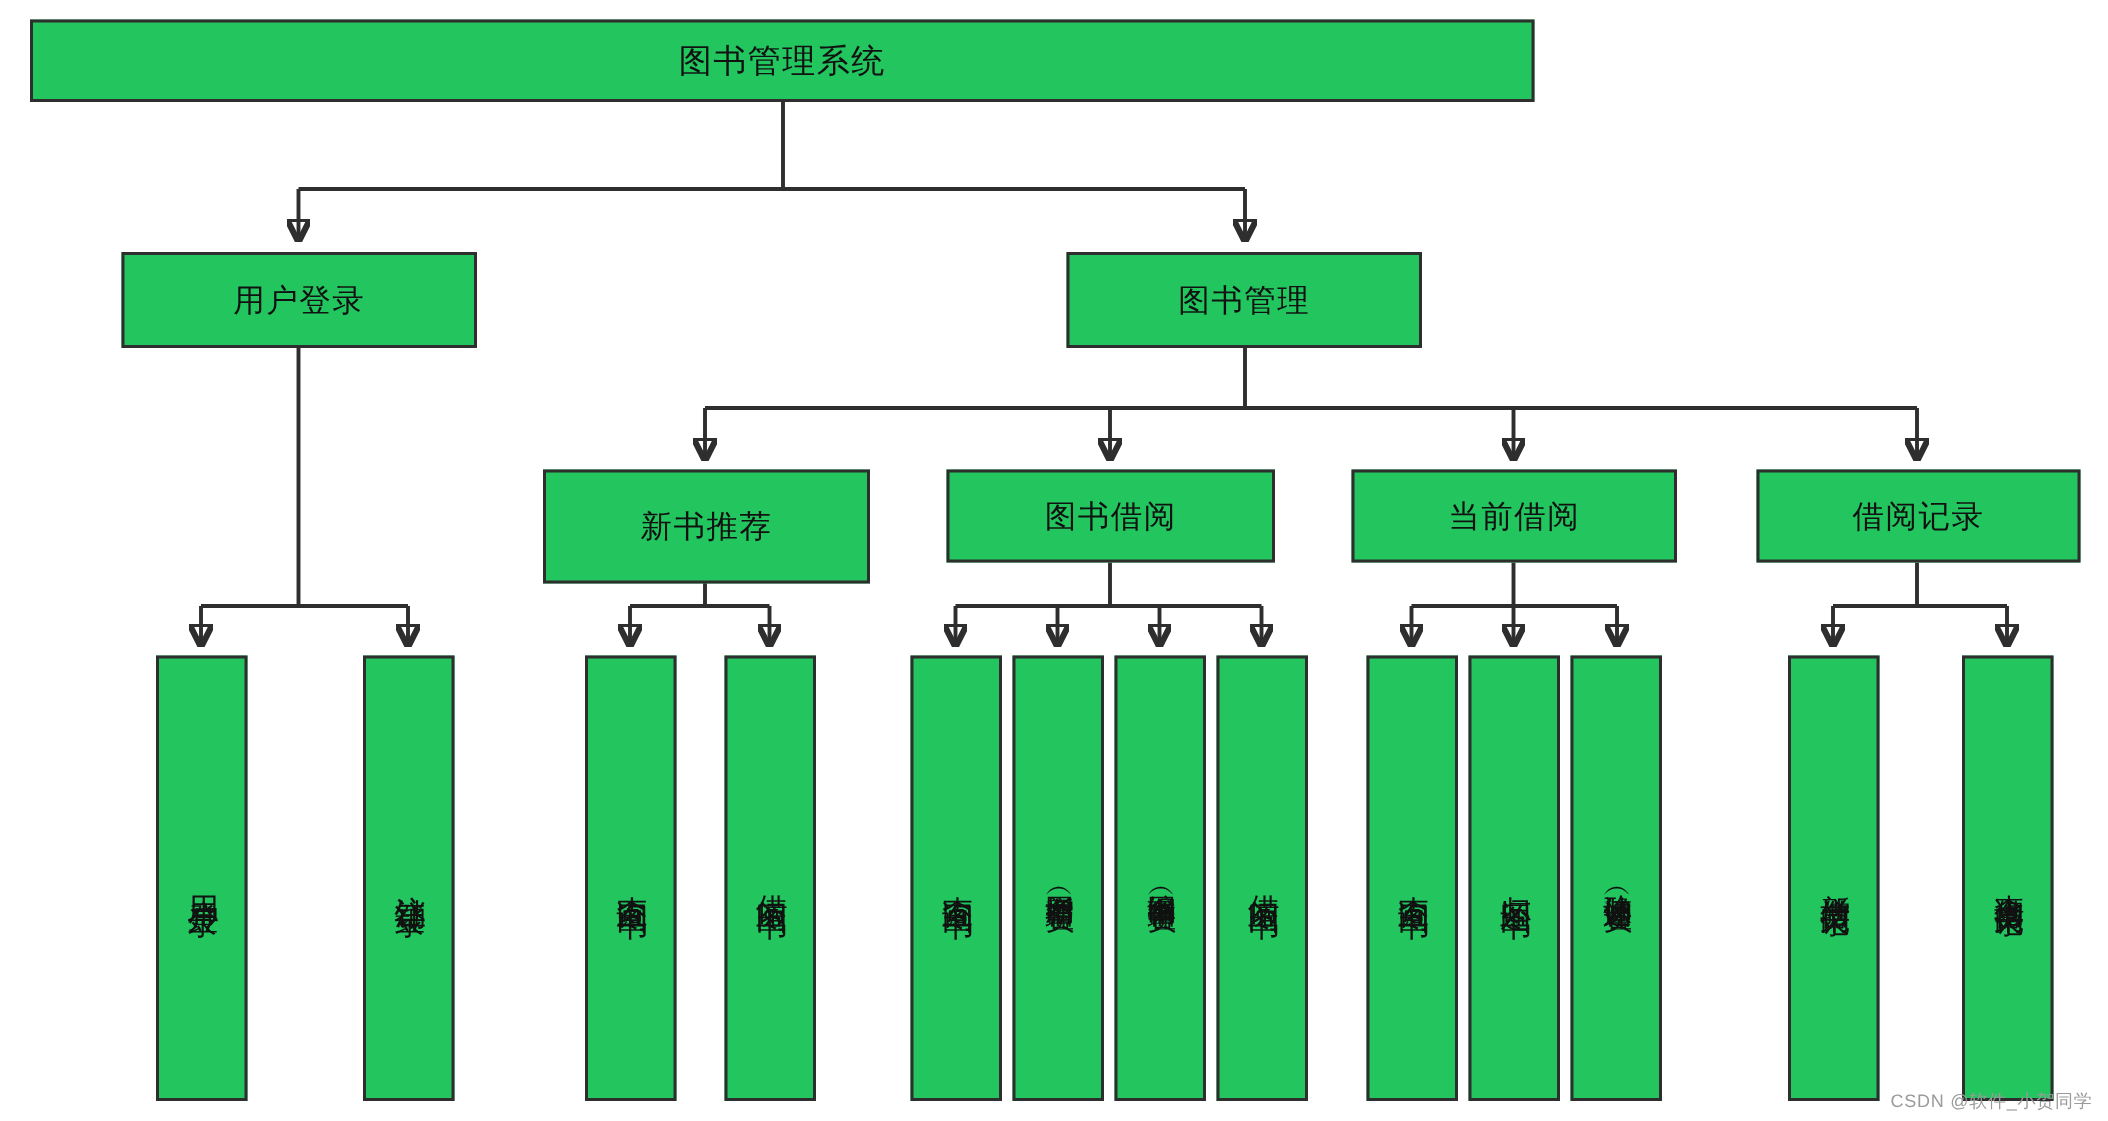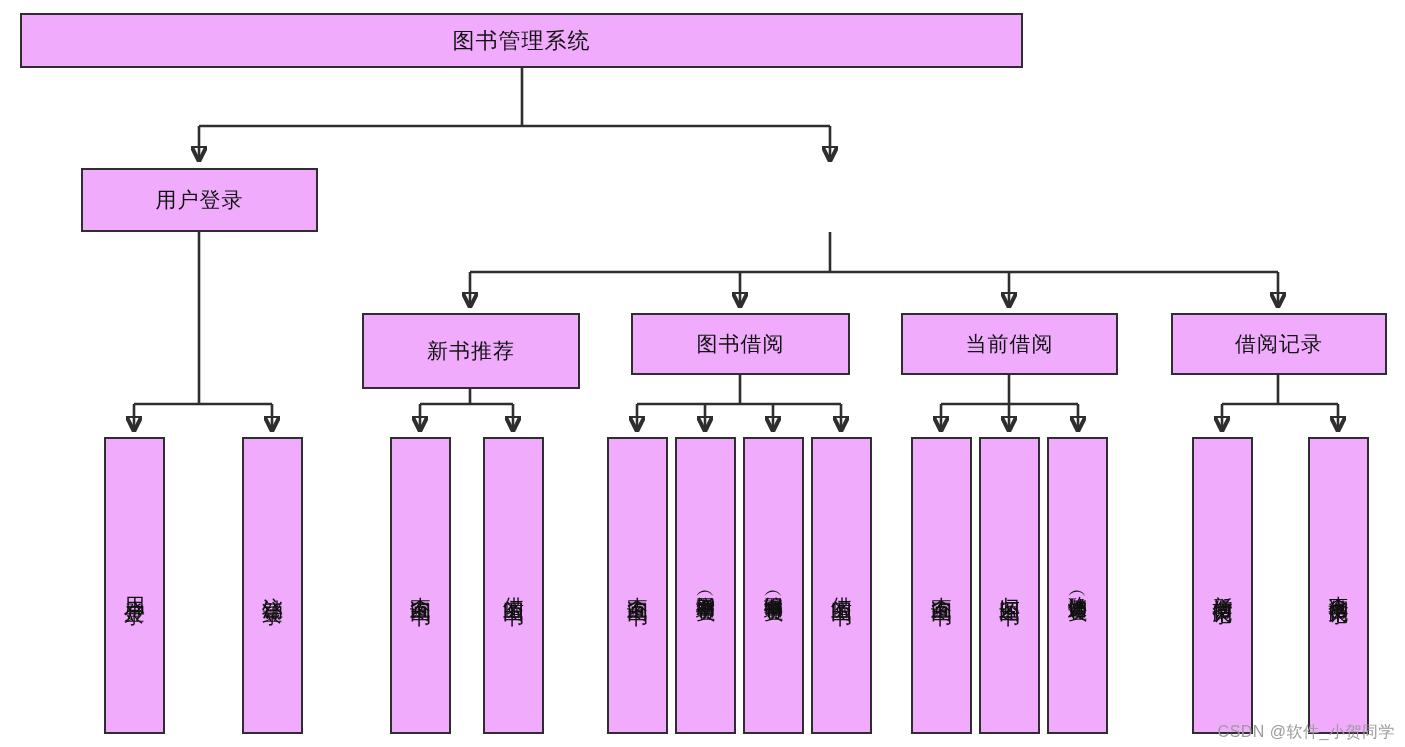--- a/index.html
+++ b/index.html
@@ -9,21 +9,21 @@
     font-family:"Liberation Sans","DejaVu Sans",sans-serif;
     position:relative;
     overflow:hidden;
     color:#1a1a1a;
   }
   #diagram{position:absolute;left:0;top:0;width:1405px;height:747px;}
   .node{
     position:absolute;
     box-sizing:border-box;
     border:2px solid #2e2e2e;
-    background:#f0abfc;
+    background:#22c55e;
     display:flex;
     align-items:center;
     justify-content:center;
     color:#111;
   }
   .node.h{
     
     font-size:21px;
     letter-spacing:1px;
   }
@@ -38,21 +38,21 @@
     line-height:1.05;
     white-space:nowrap;
   }
   .node.root{font-size:22px;}
   svg.links{position:absolute;left:0;top:0;width:1405px;height:747px;pointer-events:none;}
   svg.links line, svg.links path{stroke:#2e2e2e;stroke-width:2.6;fill:none;}
   .watermark{
     position:absolute;
     right:10px;
     bottom:4px;
-    font-size:16px;
+    font-size:12px;
     color:#9b9b9b;
     letter-spacing:0.5px;
     white-space:nowrap;
   }
 </style>
 </head>
 <body>
 
 <div id="diagram">
 
@@ -101,20 +101,21 @@
     <line x1="1278" y1="375" x2="1278" y2="404"></line>
     <line x1="1222" y1="404" x2="1338" y2="404"></line>
     <line x1="1222" y1="404" x2="1222" y2="430" marker-end="url(#arrow)"></line>
     <line x1="1338" y1="404" x2="1338" y2="430" marker-end="url(#arrow)"></line>
   </svg>
 
   <div class="node h root" style="left:20px;top:13px;width:1003px;height:55px;">图书管理系统</div>
 
   <div class="node h" style="left:81px;top:168px;width:237px;height:64px;">用户登录</div>
 
+  <div class="node h" style="left:711px;top:168px;width:237px;height:64px;">图书管理</div>
 
   <div class="node h" style="left:362px;top:313px;width:218px;height:76px;">新书推荐</div>
 
   <div class="node h" style="left:631px;top:313px;width:219px;height:62px;">图书借阅</div>
 
   <div class="node h" style="left:1171px;top:313px;width:216px;height:62px;">借阅记录</div>
 
   <div class="node h" style="left:901px;top:313px;width:217px;height:62px;">当前借阅</div>
 
   <div class="node v" style="left:104px;top:437px;width:61px;height:297px;">用户登录</div>

